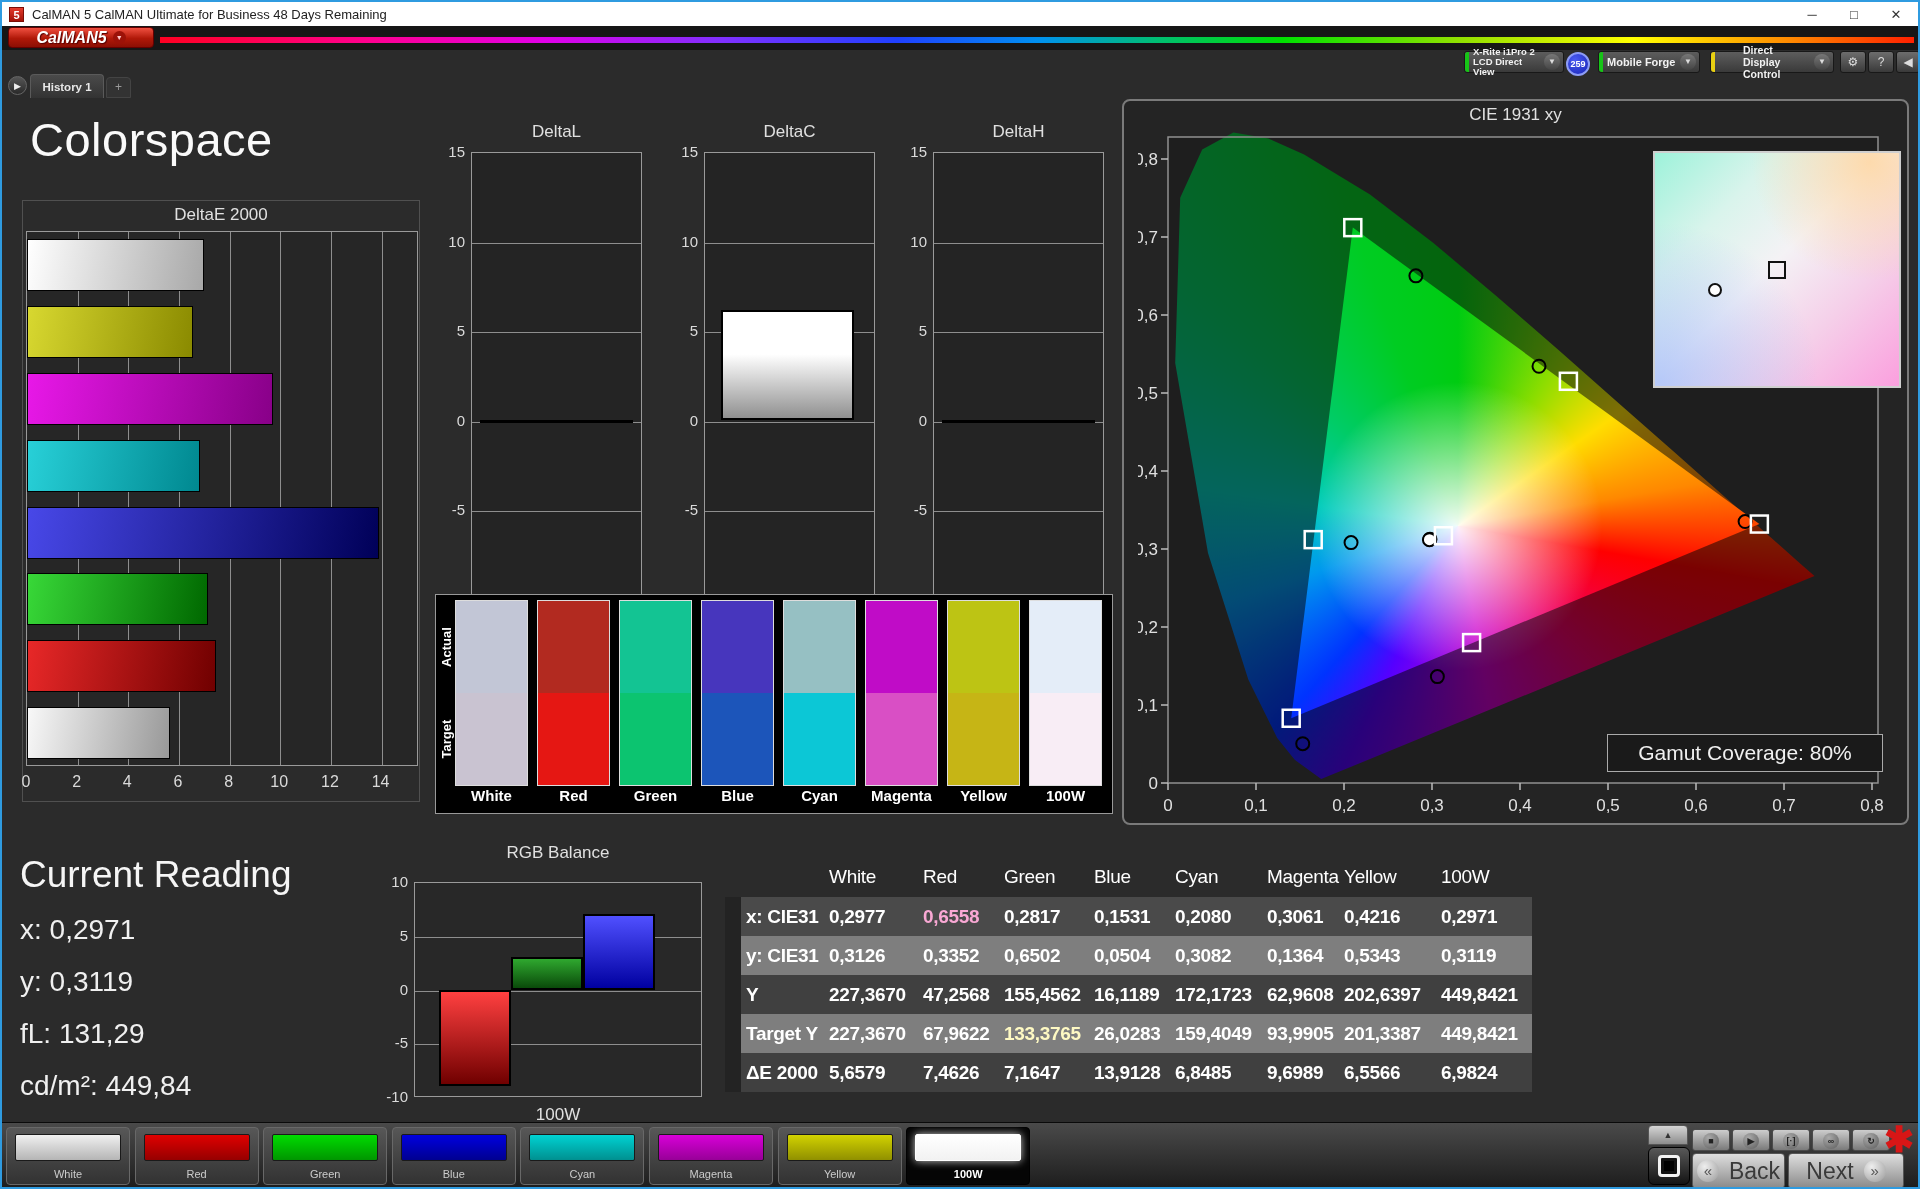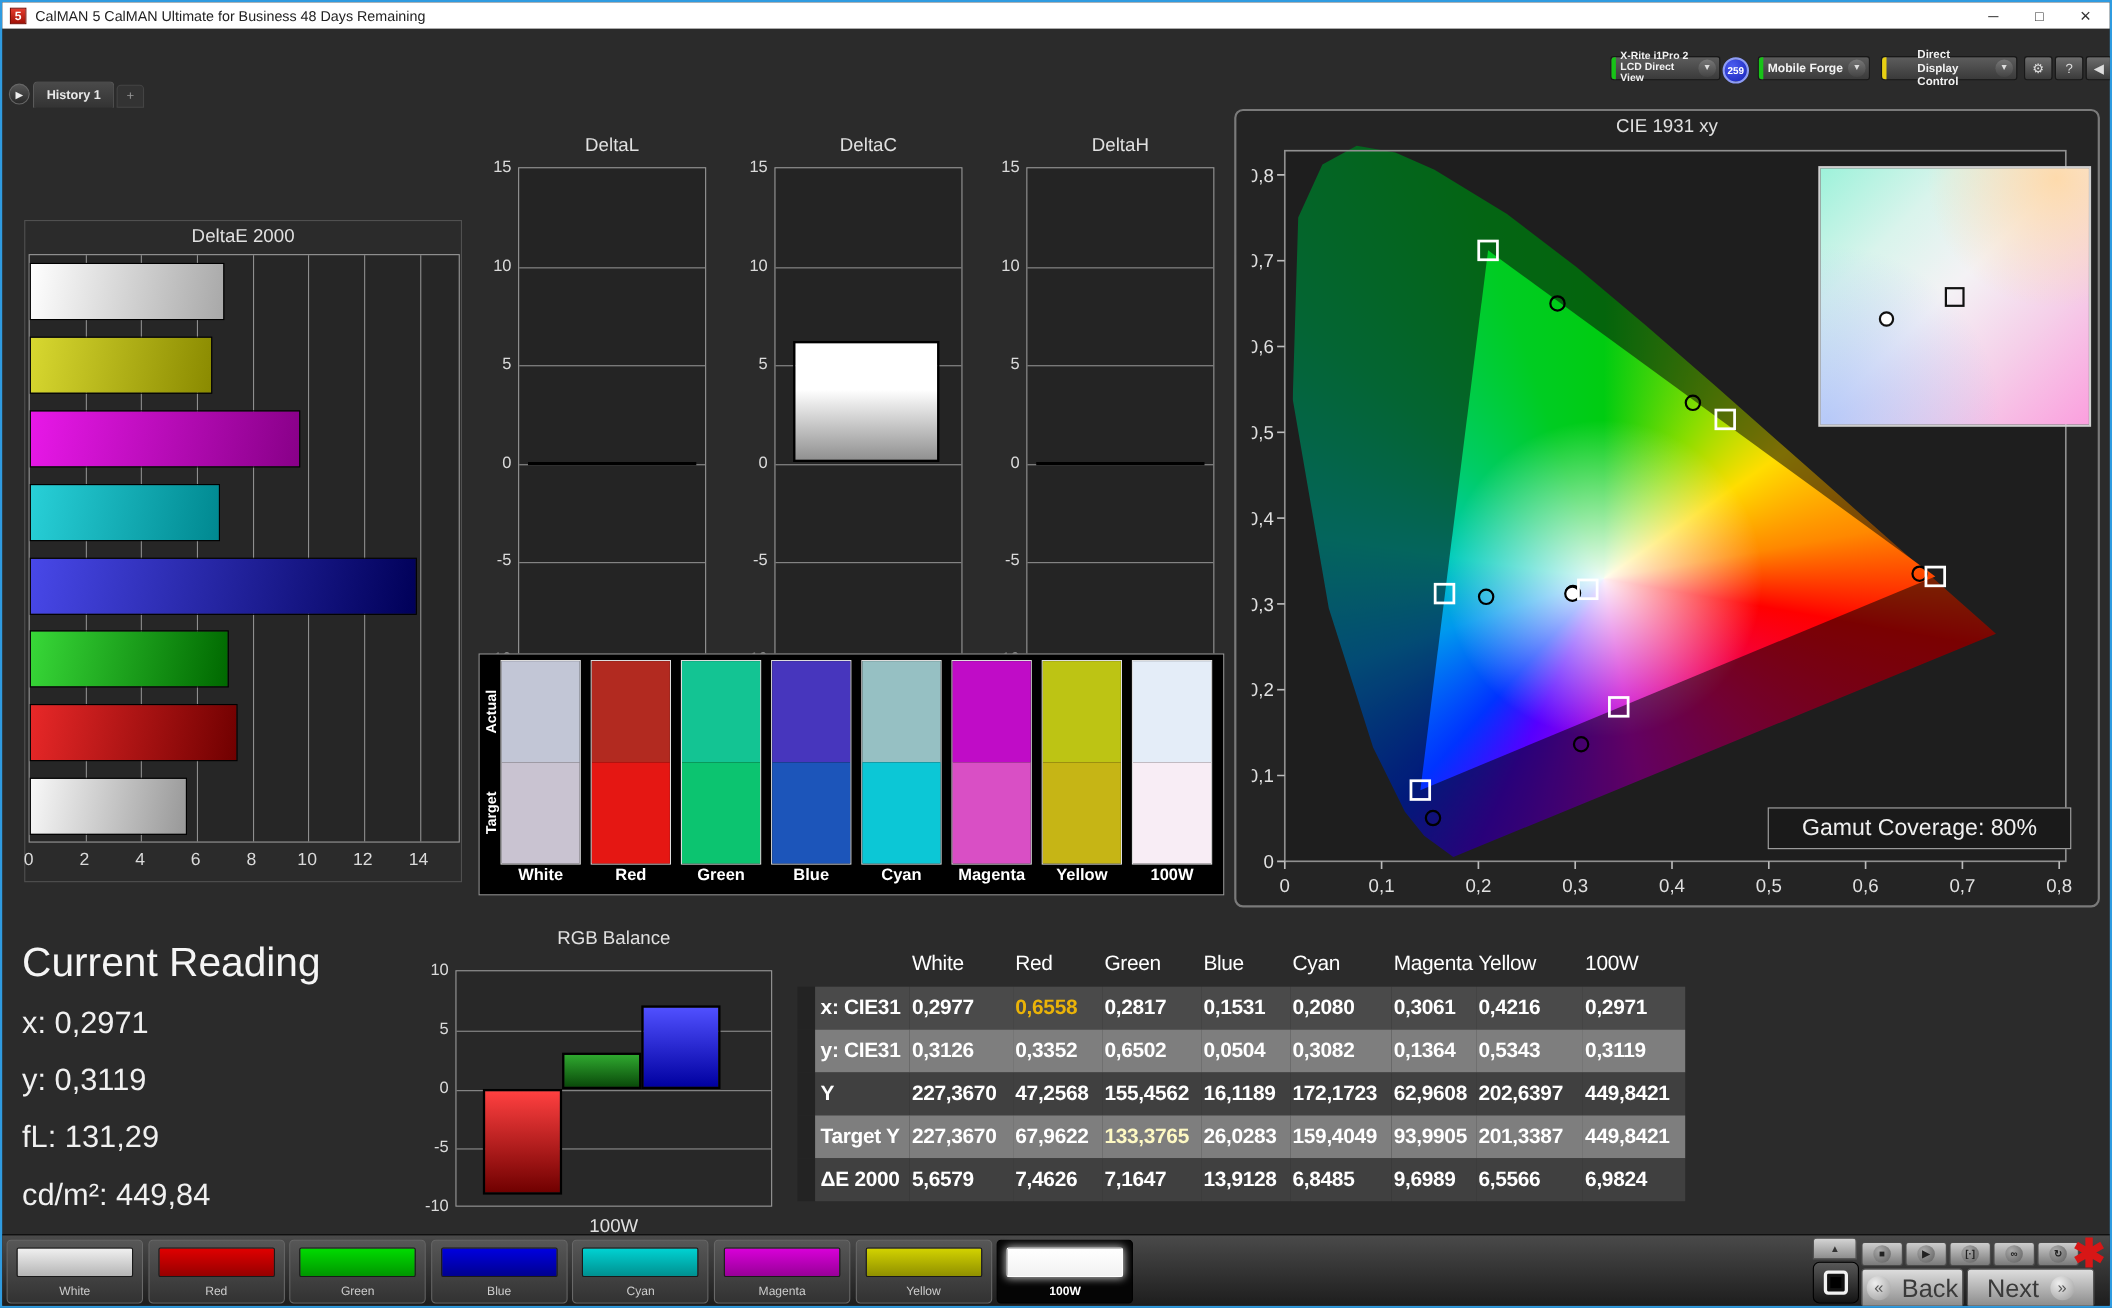--- a/index.html
+++ b/index.html
@@ -105,20 +105,27 @@
   <div id="titlebar">
     <div id="app-icon">5</div>
     <span id="titletext">CalMAN 5 CalMAN Ultimate for Business 48 Days Remaining</span>
     <div id="winbtns">
       <span>─</span>
       <span>□</span>
       <span>✕</span>
     </div>
   </div>
 
+  <div id="band">
+    <div id="logo">
+      <span class="ltxt">CalMAN5</span>
+      <span class="ldrop">▼</span>
+    </div>
+    <div id="rainbow"></div>
+  </div>
 
   <div id="toolbar">
     <div class="dd" style="left:1462px;width:100px;">
       <span class="edge" style="background:#17c417;"></span>
       <span class="dtxt two">
         <div>X-Rite i1Pro 2</div>
         <div>LCD Direct View</div>
       </span>
       <span class="arrow">▼</span>
     </div>
@@ -137,20 +144,21 @@
     <div class="tbtn" style="left:1866px;"><span>?</span></div>
     <div class="tbtn" style="left:1894px;width:24px;"><span>◀</span></div>
   </div>
 
   <div id="tabrow">
     <div id="tabprev"><span>▶</span></div>
     <div id="tab-history">History 1</div>
     <div id="tab-add">+</div>
   </div>
 
+  <div id="page-title">Colorspace</div>
 
   <div id="deltae-panel">
       <div class="chart-title" style="left: 0px; top: 4px; width: 100%;">DeltaE 2000</div>
       <div class="plot" style="left: 3px; top: 30px; width: 392px; height: 535px;">
         <div class="gridv" style="left: 50.6494px;"></div>
         <div class="gridv" style="left: 101.299px;"></div>
         <div class="gridv" style="left: 151.948px;"></div>
         <div class="gridv" style="left: 202.597px;"></div>
         <div class="gridv" style="left: 253.247px;"></div>
         <div class="gridv" style="left: 303.896px;"></div>
@@ -373,21 +381,21 @@
       <div style="background: transparent; color: rgb(255, 255, 255); font-size: 19px; line-height: 40px; padding-left: 2px; font-weight: 400; letter-spacing: -0.3px;">Red</div>
       <div style="background: transparent; color: rgb(255, 255, 255); font-size: 19px; line-height: 40px; padding-left: 2px; font-weight: 400; letter-spacing: -0.3px;">Green</div>
       <div style="background: transparent; color: rgb(255, 255, 255); font-size: 19px; line-height: 40px; padding-left: 2px; font-weight: 400; letter-spacing: -0.3px;">Blue</div>
       <div style="background: transparent; color: rgb(255, 255, 255); font-size: 19px; line-height: 40px; padding-left: 2px; font-weight: 400; letter-spacing: -0.3px;">Cyan</div>
       <div style="background: transparent; color: rgb(255, 255, 255); font-size: 19px; line-height: 40px; padding-left: 2px; font-weight: 400; letter-spacing: -0.3px;">Magenta</div>
       <div style="background: transparent; color: rgb(255, 255, 255); font-size: 19px; line-height: 40px; padding-left: 2px; font-weight: 400; letter-spacing: -0.3px;">Yellow</div>
       <div style="background: transparent; color: rgb(255, 255, 255); font-size: 19px; line-height: 40px; padding-left: 2px; font-weight: 400; letter-spacing: -0.3px;">100W</div>
       <div style="background: rgb(35, 35, 35); color: rgb(255, 255, 255); font-size: 19px; line-height: 39px; padding-left: 0px; font-weight: 700; letter-spacing: -0.3px;"></div>
       <div style="background: rgb(74, 74, 74); color: rgb(255, 255, 255); font-size: 19px; line-height: 39px; padding-left: 5px; font-weight: 700; letter-spacing: -0.3px;">x: CIE31</div>
       <div style="background: rgb(74, 74, 74); color: rgb(255, 255, 255); font-size: 19px; line-height: 39px; padding-left: 2px; font-weight: 700; letter-spacing: -0.3px;">0,2977</div>
-      <div style="background: rgb(74, 74, 74); color: #eab308; font-size: 19px; line-height: 39px; padding-left: 2px; font-weight: 700; letter-spacing: -0.3px;">0,6558</div>
+      <div style="background: rgb(74, 74, 74); color: #f9a8d4; font-size: 19px; line-height: 39px; padding-left: 2px; font-weight: 700; letter-spacing: -0.3px;">0,6558</div>
       <div style="background: rgb(74, 74, 74); color: rgb(255, 255, 255); font-size: 19px; line-height: 39px; padding-left: 2px; font-weight: 700; letter-spacing: -0.3px;">0,2817</div>
       <div style="background: rgb(74, 74, 74); color: rgb(255, 255, 255); font-size: 19px; line-height: 39px; padding-left: 2px; font-weight: 700; letter-spacing: -0.3px;">0,1531</div>
       <div style="background: rgb(74, 74, 74); color: rgb(255, 255, 255); font-size: 19px; line-height: 39px; padding-left: 2px; font-weight: 700; letter-spacing: -0.3px;">0,2080</div>
       <div style="background: rgb(74, 74, 74); color: rgb(255, 255, 255); font-size: 19px; line-height: 39px; padding-left: 2px; font-weight: 700; letter-spacing: -0.3px;">0,3061</div>
       <div style="background: rgb(74, 74, 74); color: rgb(255, 255, 255); font-size: 19px; line-height: 39px; padding-left: 2px; font-weight: 700; letter-spacing: -0.3px;">0,4216</div>
       <div style="background: rgb(74, 74, 74); color: rgb(255, 255, 255); font-size: 19px; line-height: 39px; padding-left: 2px; font-weight: 700; letter-spacing: -0.3px;">0,2971</div>
       <div style="background: rgb(35, 35, 35); color: rgb(255, 255, 255); font-size: 19px; line-height: 39px; padding-left: 0px; font-weight: 700; letter-spacing: -0.3px;"></div>
       <div style="background: rgb(126, 126, 126); color: rgb(255, 255, 255); font-size: 19px; line-height: 39px; padding-left: 5px; font-weight: 700; letter-spacing: -0.3px;">y: CIE31</div>
       <div style="background: rgb(126, 126, 126); color: rgb(255, 255, 255); font-size: 19px; line-height: 39px; padding-left: 2px; font-weight: 700; letter-spacing: -0.3px;">0,3126</div>
       <div style="background: rgb(126, 126, 126); color: rgb(255, 255, 255); font-size: 19px; line-height: 39px; padding-left: 2px; font-weight: 700; letter-spacing: -0.3px;">0,3352</div>

